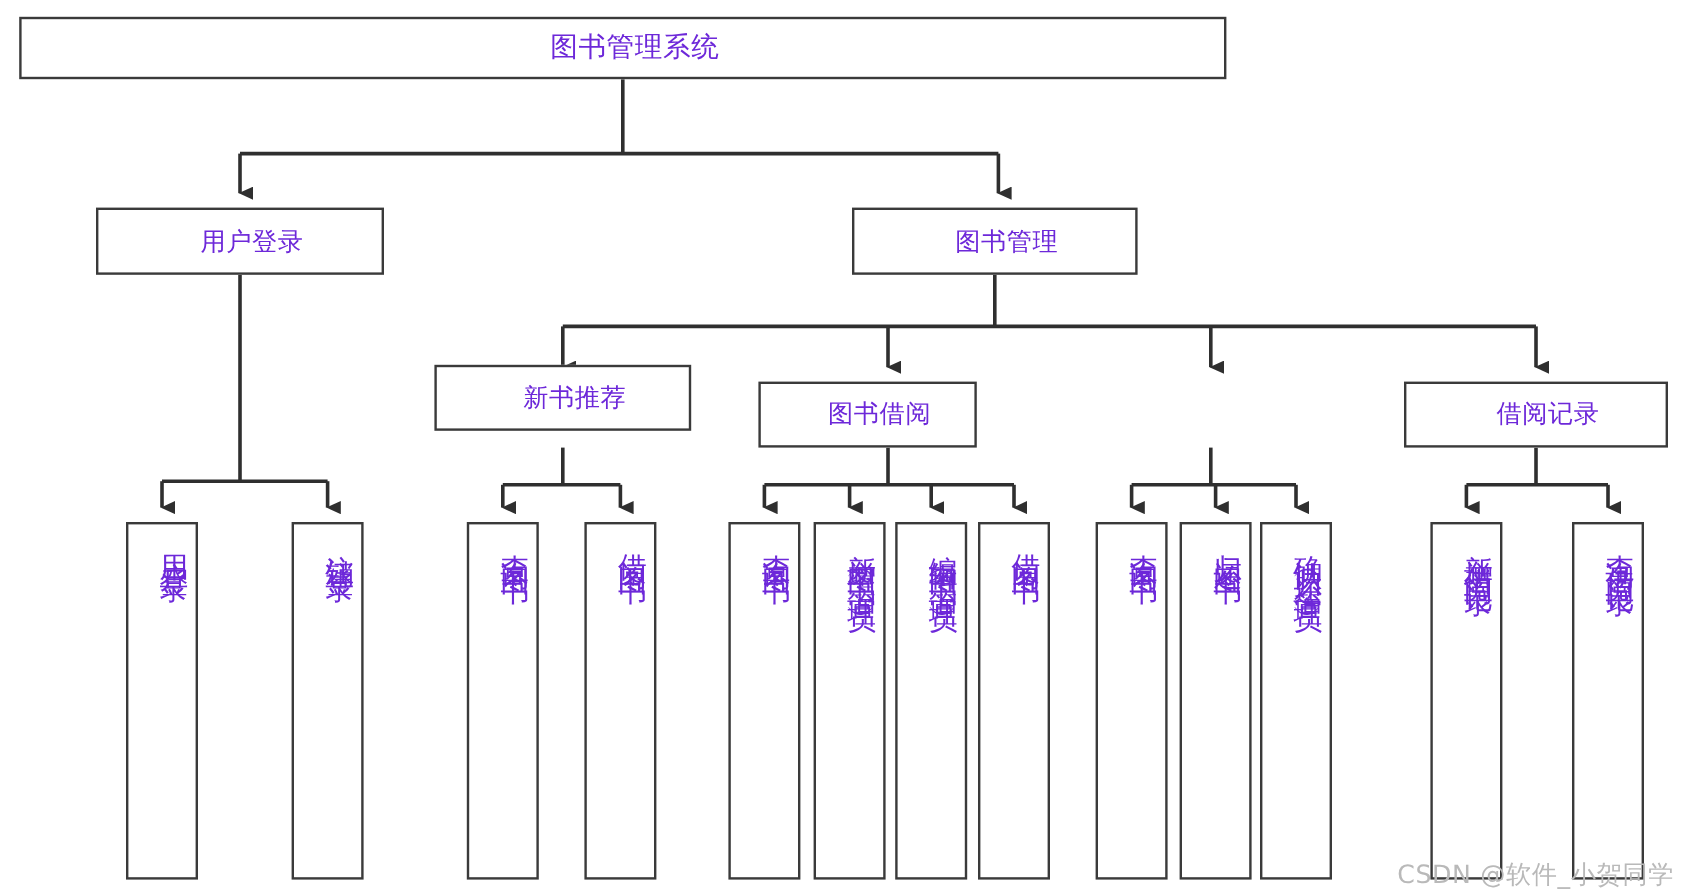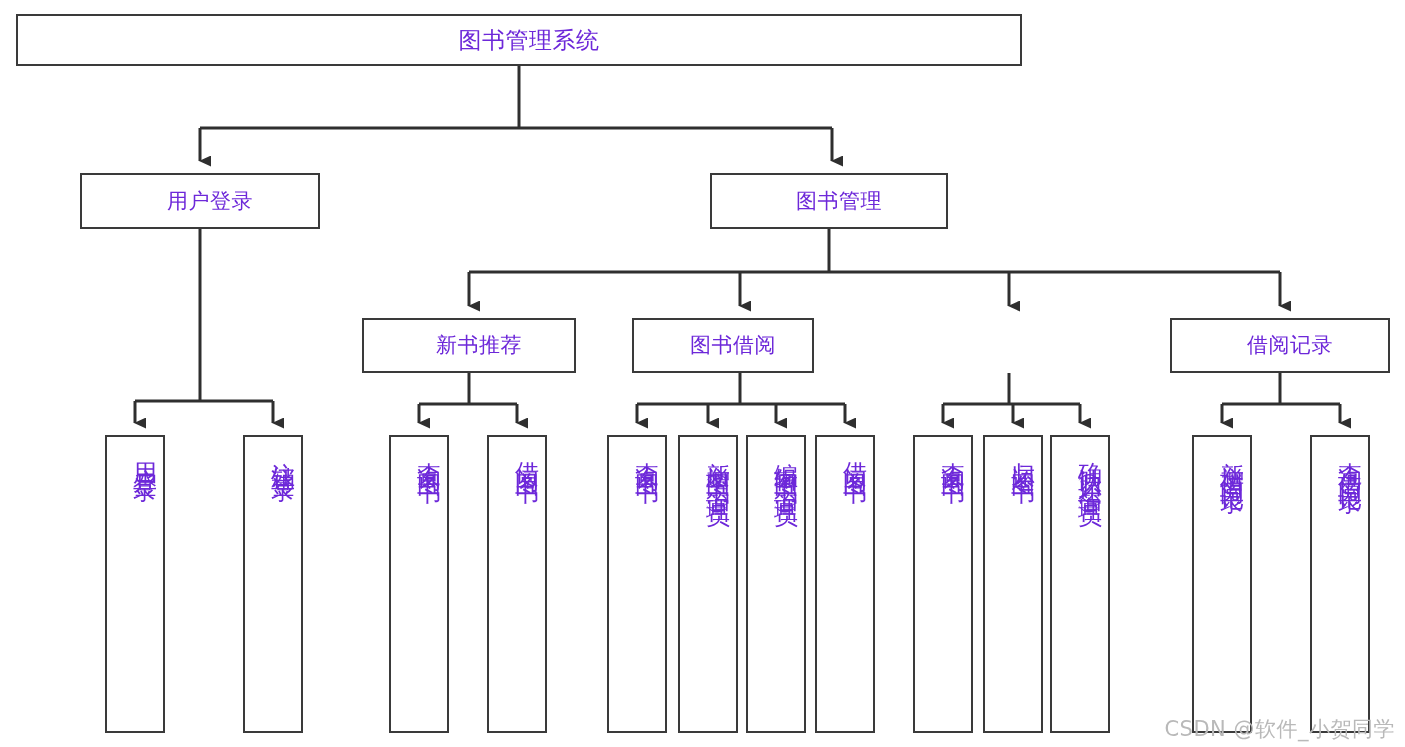--- a/index.html
+++ b/index.html
@@ -49,21 +49,21 @@
 
   
   .node.lvl2      { height: 56px; }
   .node.lvl2 .label { font-size: 21px; }
   .node.n-login   { left:80px;  top:173px; width:240px; }
   .node.n-books   { left:710px; top:173px; width:238px; }
 
   
   .node.lvl3      { height: 55px; }
   .node.lvl3 .label { font-size: 21px; }
-  .node.n-newrec  { left:362px;  top:318px; width:214px; }
+  .node.n-newrec  { left:362px;  top:304px; width:214px; }
   .node.n-borrow  { left:632px;  top:318px; width:182px; }
   .node.n-current { left:900px;  top:318px; width:218px; }
   .node.n-record  { left:1170px; top:318px; width:220px; }
 
   
   .node.leaf {
     top: 435px;
     height: 298px;
     width: 60px;
     align-items: flex-start;

